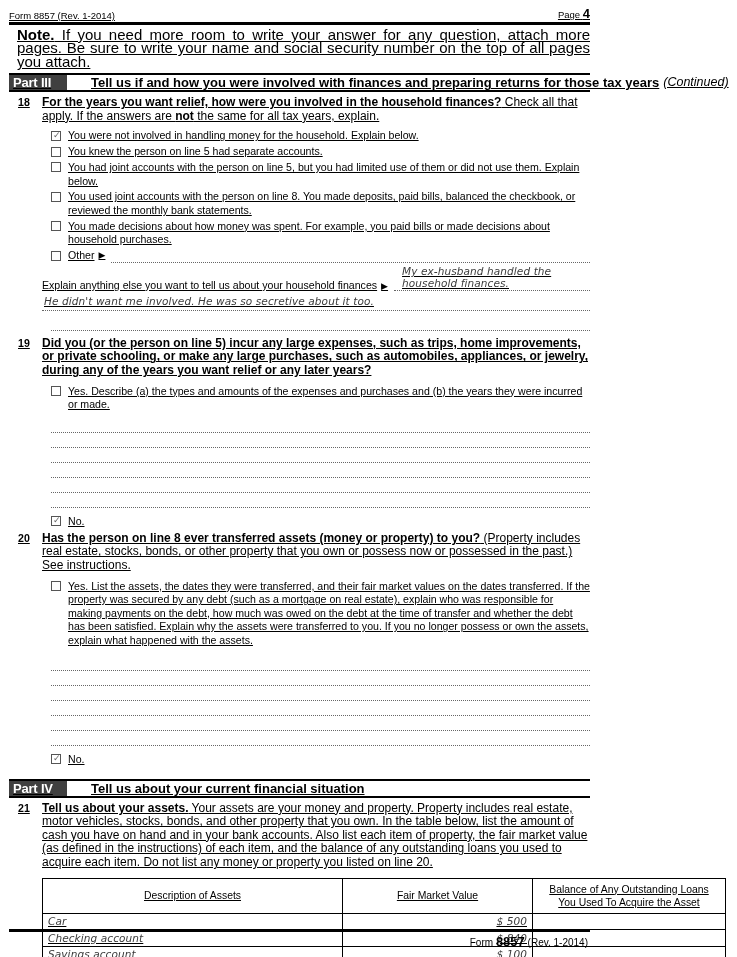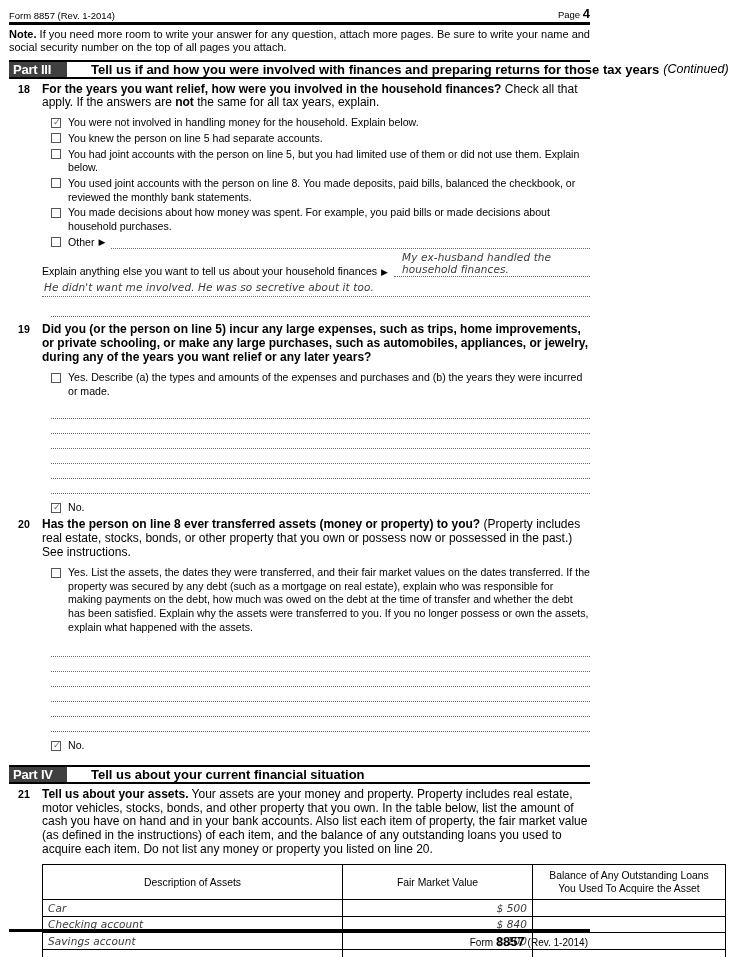--- a/index.html
+++ b/index.html
@@ -12,20 +12,21 @@
     color: #000000;
     position: relative;
     overflow: hidden;
   }
 
   .page {
     position: relative;
     width: 599px;
     height: 957px;
     padding: 6px 9px 0 9px;
+    text-decoration: underline;
   }
 
   
   .form-header {
     display: flex;
     justify-content: space-between;
     align-items: flex-end;
     font-size: 9.5px;
     padding: 0 0 1px 0;
   }
@@ -34,24 +35,25 @@
 
   .rule-double {
     border-top: 2.2px solid #000;
     border-bottom: 0.8px solid #000;
     height: 3px;
     margin-bottom: 3px;
   }
 
   
   .note {
-    font-size: 11px;
+    font-size: 15px;
     line-height: 13.4px;
     text-align: justify;
     margin-bottom: 5px;
+    margin-left: 8px;
   }
   .note b { font-weight: bold; }
 
   
   .part-band {
     display: flex;
     align-items: stretch;
     border-top: 2.2px solid #000;
     border-bottom: 2.2px solid #000;
     height: 19px;

